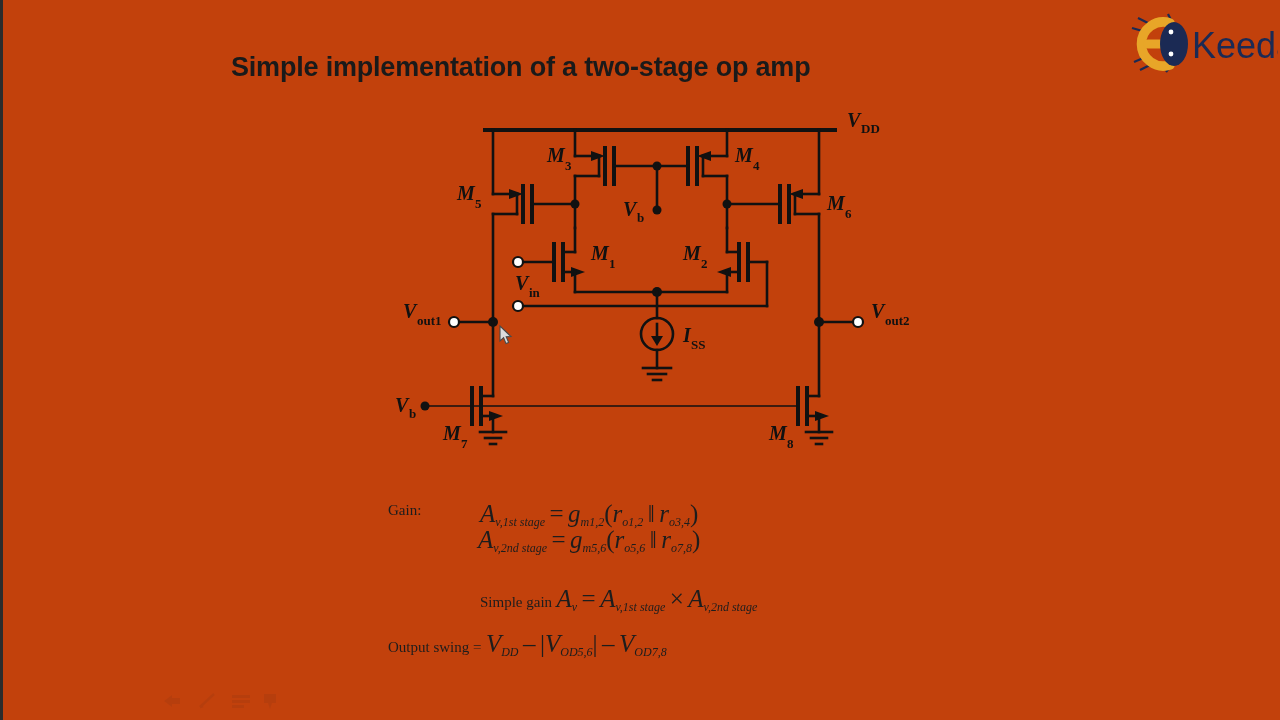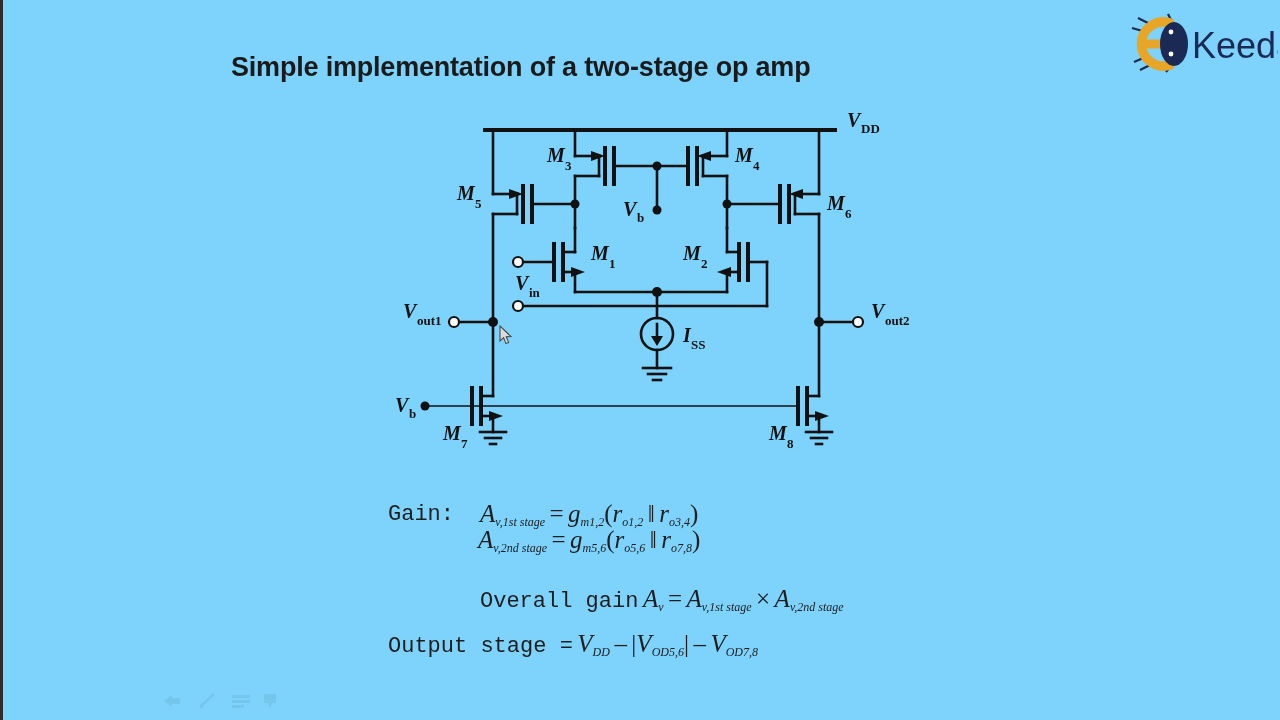--- a/index.html
+++ b/index.html
@@ -3,31 +3,31 @@
 <meta charset="utf-8">
 <style>
   html,body{margin:0;padding:0;}
   body{
     width:1280px;height:720px;
     background:#ffffff;
     font-family:"Liberation Sans", sans-serif;
     overflow:hidden;
     position:relative;
   }
-  #stage{position:absolute;left:0;top:0;width:1280px;height:720px;background:#7dd3fc;}
+  #stage{position:absolute;left:0;top:0;width:1280px;height:720px;background:#c2410c;}
   .edge-left{position:absolute;left:0;top:0;width:3px;height:720px;background:#2c2c2c;}
   .slide-title{
     position:absolute;left:231px;top:52px;
     font-size:27px;font-weight:bold;color:#1a1a1a;
     letter-spacing:-0.2px;white-space:nowrap;
   }
   #circuit{position:absolute;left:395px;top:110px;}
   #eqs{position:absolute;left:380px;top:490px;width:600px;}
   .eq-row{display:block;white-space:nowrap;color:#1d1d1d;}
-  .lbl{font-family:Liberation Mono, monospace;font-size:22px;}
+  .lbl{font-family:Liberation Serif, serif;font-size:15px;}
   .math{font-family:"Liberation Serif",serif;font-style:italic;font-size:25px;}
   .mathn{font-family:"Liberation Serif",serif;font-style:normal;font-size:25px;}
   .subi{font-size:12px;vertical-align:-4px;font-style:italic;font-family:"Liberation Serif",serif;}
   .r1{position:absolute;left:100px;top:10px;}
   .r2{position:absolute;left:98px;top:36px;}
   .r3{position:absolute;left:100px;top:95px;}
   .r4{position:absolute;left:8px;top:140px;}
   .gain-label{position:absolute;left:8px;top:12px;}
   #logo{position:absolute;left:1108px;top:8px;width:170px;height:70px;}
   #toolbar{position:absolute;left:160px;top:688px;width:130px;height:26px;}
@@ -240,30 +240,30 @@
 
     <span class="eq-row r2">
       <span class="math">A</span><span class="subi">v,2nd stage</span>
       <span class="mathn">=</span>
       <span class="math">g</span><span class="subi">m5,6</span><span class="mathn">(</span><span class="math">r</span><span class="subi">o5,6</span>
       <span class="mathn">‖</span>
       <span class="math">r</span><span class="subi">o7,8</span><span class="mathn">)</span>
     </span>
 
     <span class="eq-row r3">
-      <span class="lbl">Overall gain</span>
+      <span class="lbl">Simple gain</span>
       <span class="math">A</span><span class="subi">v</span>
       <span class="mathn">=</span>
       <span class="math">A</span><span class="subi">v,1st stage</span>
       <span class="mathn">×</span>
       <span class="math">A</span><span class="subi">v,2nd stage</span>
     </span>
 
     <span class="eq-row r4">
-      <span class="lbl">Output stage =</span>
+      <span class="lbl">Output swing =</span>
       <span class="math">V</span><span class="subi">DD</span>
       <span class="mathn">–</span>
       <span class="mathn">|</span><span class="math">V</span><span class="subi">OD5,6</span><span class="mathn">|</span>
       <span class="mathn">–</span>
       <span class="math">V</span><span class="subi">OD7,8</span>
     </span>
   </div>
 
   <div id="toolbar">
     <svg width="130" height="26" viewBox="0 0 130 26" opacity="0.07">

